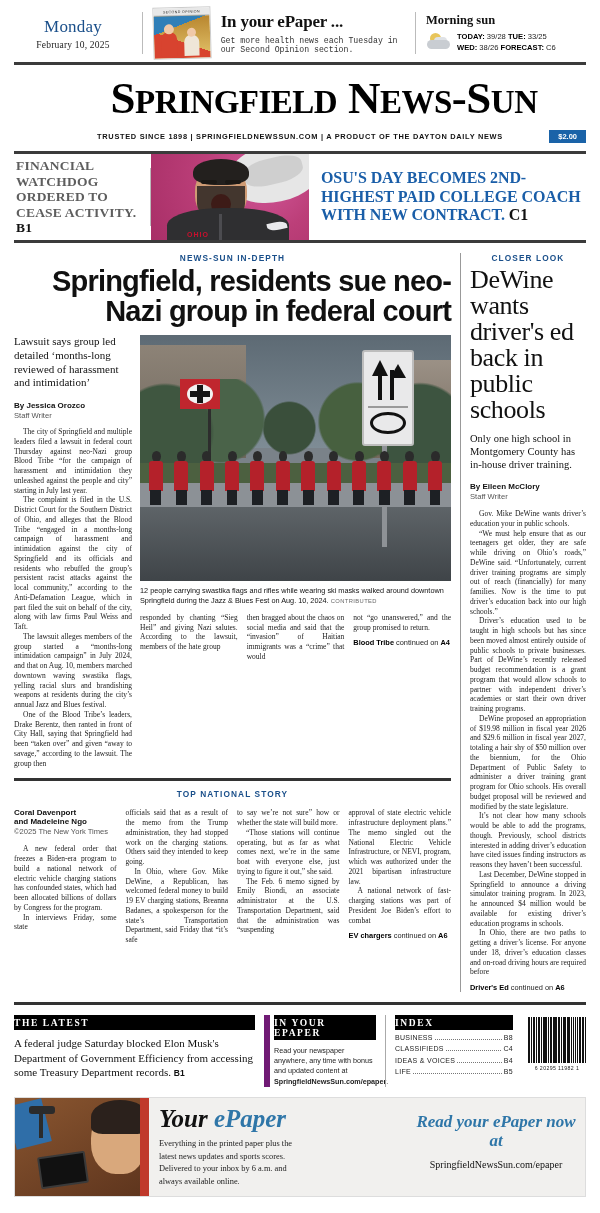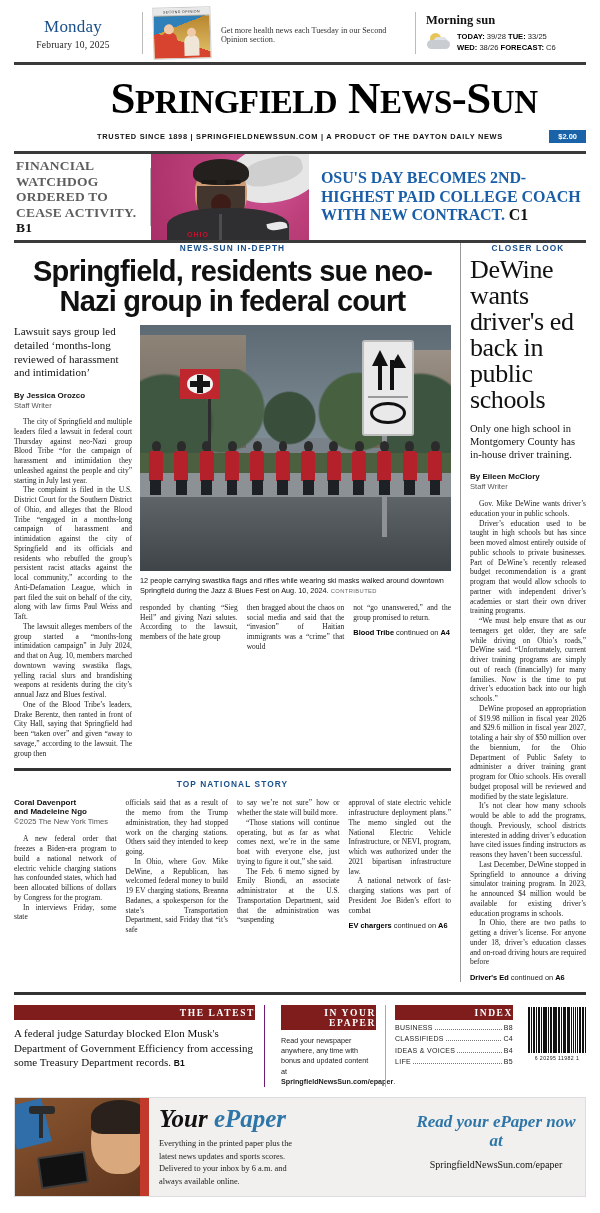--- a/index.html
+++ b/index.html
@@ -29,21 +29,21 @@
        linear-gradient(160deg,#2f7fb8 0 30%, transparent 30%),
        linear-gradient(20deg,#d8432f 0 42%, transparent 42%),
        linear-gradient(0deg,#e3c36a,#b8862f);
   }
   .mp-f1 { position:absolute; left:7px; bottom:2px; width:16px; height:24px; background:#d8432f; border-radius:7px 7px 0 0; }
   .mp-f2 { position:absolute; left:30px; bottom:2px; width:15px; height:21px; background:#efe6d8; border-radius:7px 7px 0 0; }
   .mp-h1 { position:absolute; left:10px; bottom:24px; width:10px; height:10px; background:#f0c9a8; border-radius:50%; }
   .mp-h2 { position:absolute; left:33px; bottom:21px; width:9px; height:9px; background:#f0c9a8; border-radius:50%; }
   .sb-ep-txt { flex: 1; }
   .sb-ep-title { font-family: "Liberation Serif", serif; font-weight: bold; font-size: 17px; letter-spacing: -.2px; color: #111; }
-  .sb-ep-sub { font-family:Liberation Serif, serif; font-size: 8.2px; color: #333; margin-top: 4px; }
+  .sb-ep-sub { font-family:Liberation Mono, monospace; font-size: 8.2px; color: #333; margin-top: 4px; }
   .sb-wx { flex: 0 0 160px; width: 160px; }
   .sb-wx-title { font-family:"Liberation Serif",serif; font-weight:bold; font-size: 12.5px; color:#111; }
   .sb-wx-body { display:flex; align-items:flex-start; margin-top: 3px; }
   .wx-icon { width: 26px; height: 18px; flex:0 0 26px; position: relative; margin-right:5px; margin-top:2px;}
   .wx-icon .sun { position:absolute; left:4px; top:0px; width:11px; height:11px; border-radius:50%; background:#e8c55a; }
   .wx-icon .cl1 { position:absolute; left:1px; bottom:2px; width:23px; height:9px; border-radius:6px; background:#c9cdd2; }
   .wx-icon .cl2 { position:absolute; left:8px; bottom:6px; width:13px; height:8px; border-radius:6px; background:#dfe2e6; }
   .wx-lines { font-family:"Liberation Sans",sans-serif; font-size: 7.6px; color:#222; line-height: 1.45; }
   .wx-lines b { color:#000; }
 
@@ -81,28 +81,28 @@
   .pi-brow2 { position:absolute; left:74px; top:26px; width:16px; height:4px; background:#1b1815; border-radius:3px; }
   .pi-body { position:absolute; left:16px; bottom:-6px; width:122px; height:38px; background:#2f2f31; border-radius:46% 46% 0 0; }
   .pi-zip { position:absolute; left:68px; bottom:-6px; width:3px; height:32px; background:#4c4c50; }
   .pi-logo { position:absolute; left:36px; bottom:2px; font-family:"Liberation Sans",sans-serif; font-size:7px; font-weight:bold; color:#c8102e; letter-spacing:1px;}
   .pi-swoosh { position:absolute; right:22px; bottom:10px; width:20px; height:8px; background:#e9e9ec; border-radius:0 60% 0 60%; transform:rotate(-12deg); }
   .promo-right { flex:1; display:flex; align-items:center; padding-left: 12px; }
   .promo-right-txt { font-family:"Liberation Serif",serif; font-weight:bold; font-size:16px; line-height:1.16; color:#1a5ea8; letter-spacing:-.1px; }
   .promo-right-txt .pg { color:#111; }
 
   
-  .main { display:flex; margin: 0 14px; padding-top: 0; }
+  .main { display:flex; margin: 0 14px; padding-top: 10px; }
   .col-main { flex: 1 1 auto; padding-right: 9px; }
   .col-side { width: 126px; flex: 0 0 126px; border-left: 1px solid #999; padding-left: 9px; }
 
   .kicker { font-family:"Liberation Sans",serif; font-size:8.3px; font-weight:bold; letter-spacing:1.1px; color:#1a4f8a; text-align:center; margin-bottom:4px; }
   .hl-main {
     font-family:"Liberation Sans", sans-serif; font-weight:bold;
-    font-size:29px; line-height: 1.02; text-align:center; color:#111;
+    font-size:29px; line-height: 1.02; text-align:right; color:#111;
     letter-spacing:-0.8px;
   }
 
   .story-top { display:flex; margin-top: 9px; }
   .st-left { width: 126px; flex:0 0 126px; padding-right: 8px; }
   .st-right { flex: 1 1 auto; }
   .deck { font-family:"Liberation Serif",serif; font-size:11px; line-height:1.25; color:#111; }
   .byline { font-family:"Liberation Sans",sans-serif; font-size:8px; font-weight:bold; color:#111; margin-top: 11px; }
   .byline-sub { font-family:"Liberation Sans",sans-serif; font-size:7.6px; color:#555; margin-top:1px; }
 
@@ -158,25 +158,25 @@
   .hl-side { font-family:"Liberation Serif",serif; font-weight:normal; font-size:26px; line-height:1.0; color:#111; letter-spacing:-.4px; }
   .side-deck { font-family:"Liberation Serif",serif; font-size:10.5px; line-height:1.24; color:#111; margin-top:9px; }
 
   .sep-thick { height:3px; background:#333; margin: 10px 14px 0; }
 
   .hl-national { font-family:"Liberation Serif",serif; font-size:25px; line-height:1.07; text-align:center; color:#111; letter-spacing:-.3px; }
 
   
   .bottom { display:flex; margin: 10px 14px 0; gap:9px; }
   .bb { border-top: 0; }
-  .bb-head { background:#7f1d1d; color:#fff; text-align:right; font-family:"Liberation Serif",serif; font-weight:bold; font-size:9.5px; letter-spacing:1.6px; padding:2.5px 0; }
+  .bb-head { background:#000000; color:#fff; text-align:left; font-family:"Liberation Serif",serif; font-weight:bold; font-size:9.5px; letter-spacing:1.6px; padding:2.5px 0; }
   .bb-latest { flex: 1 1 auto; }
   .bb-latest-txt { font-family:"Liberation Serif",serif; font-size:11px; line-height:1.32; color:#111; margin-top:6px; }
   .bb-latest-txt b { font-family:"Liberation Sans",sans-serif; font-size:8.5px; }
-  .bb-ep { width:112px; flex:0 0 112px; border-left:1px solid #701a75; padding-left:16px; }
+  .bb-ep { width:112px; flex:0 0 112px; border-left:6px solid #701a75; padding-left:4px; }
   .bb-ep-txt { font-family:"Liberation Sans",sans-serif; font-size:7.2px; line-height:1.42; color:#222; margin-top:6px; }
   .bb-idx { width:128px; flex:0 0 128px; border-left:1px solid #aaa; padding-left:9px; }
   .idx-row { display:flex; align-items:baseline; font-family:"Liberation Sans",sans-serif; font-size:7px; color:#222; letter-spacing:.3px; margin-top:3.5px; }
   .idx-row .nm { white-space:nowrap; }
   .idx-row .dots { flex:1; border-bottom:1px dotted #777; margin:0 2px 2px; }
   .barcode { width:64px; flex:0 0 64px; padding-left:6px; }
   .bc { height:46px; display:flex; align-items:stretch; gap:1px; margin-top:2px; }
   .bc i { display:block; background:#111; }
   .bc-num { font-family:"Liberation Sans",sans-serif; font-size:5.2px; color:#222; letter-spacing:.4px; margin-top:2px; text-align:center; }
 
@@ -215,20 +215,21 @@
       <div class="mini-paper">
         <div class="mp-head">SECOND OPINION</div>
         <div class="mp-img">
           <span class="mp-f1"></span>
             <span class="mp-f2"></span>
           <span class="mp-h1"></span>
             <span class="mp-h2"></span>
         </div>
       </div>
       <div class="sb-ep-txt">
+        <div class="sb-ep-title">In your ePaper ...</div>
         <div class="sb-ep-sub">Get more health news each Tuesday in our Second Opinion section.</div>
       </div>
     </div>
     <div class="vrule"></div>
     <div class="sb-wx">
       <div class="sb-wx-title">Morning sun</div>
       <div class="sb-wx-body">
         <div class="wx-icon">
           <span class="sun"></span>
             <span class="cl2"></span>
@@ -468,22 +469,22 @@
     </div>
 
     <div class="col-side">
       <div class="kicker">CLOSER LOOK</div>
       <div class="hl-side">DeWine wants driver's ed back in public schools</div>
       <div class="side-deck">Only one high school in Montgomery County has in-house driver training.</div>
       <div class="byline">By Eileen McClory</div>
       <div class="byline-sub">Staff Writer</div>
       <div class="bodytext" style="margin-top:8px;">
         <p>Gov. Mike DeWine wants driver’s education your in public schools.</p>
+        <p>“We must help ensure that as our teenagers get older, they are safe while driving on Ohio’s roads,” DeWine said. “Unfortunately, current driver training programs are simply out of reach (financially) for many families. Now is the time to put driver’s education back into our high schools.”</p>
         <p>Driver’s education used to be taught in high schools but has since been moved almost entirely outside of public schools to private businesses. Part of DeWine’s recently released budget recommendation is a grant program that would allow schools to partner with independent driver’s academies or start their own driver training programs.</p>
-        <p>“We must help ensure that as our teenagers get older, they are safe while driving on Ohio’s roads,” DeWine said. “Unfortunately, current driver training programs are simply out of reach (financially) for many families. Now is the time to put driver’s education back into our high schools.”</p>
         <p>DeWine proposed an appropriation of $19.98 million in fiscal year 2026 and $29.6 million in fiscal year 2027, totaling a hair shy of $50 million over the biennium, for the Ohio Department of Public Safety to administer a driver training grant program for Ohio schools. His overall budget proposal will be reviewed and modified by the state legislature.</p>
         <p>It’s not clear how many schools would be able to add the programs, though. Previously, school districts interested in adding driver’s education have cited issues finding instructors as reasons they haven’t been successful.</p>
         <p>Last December, DeWine stopped in Springfield to announce a driving simulator training program. In 2023, he announced $4 million would be available for existing driver’s education programs in schools.</p>
         <p>In Ohio, there are two paths to getting a driver’s license. For anyone under 18, driver’s education classes and on-road driving hours are required before</p>
       </div>
       <div class="jump">
         <b>Driver's Ed</b>
         <span>continued on</span>
         <b>A6</b>
       </div>

